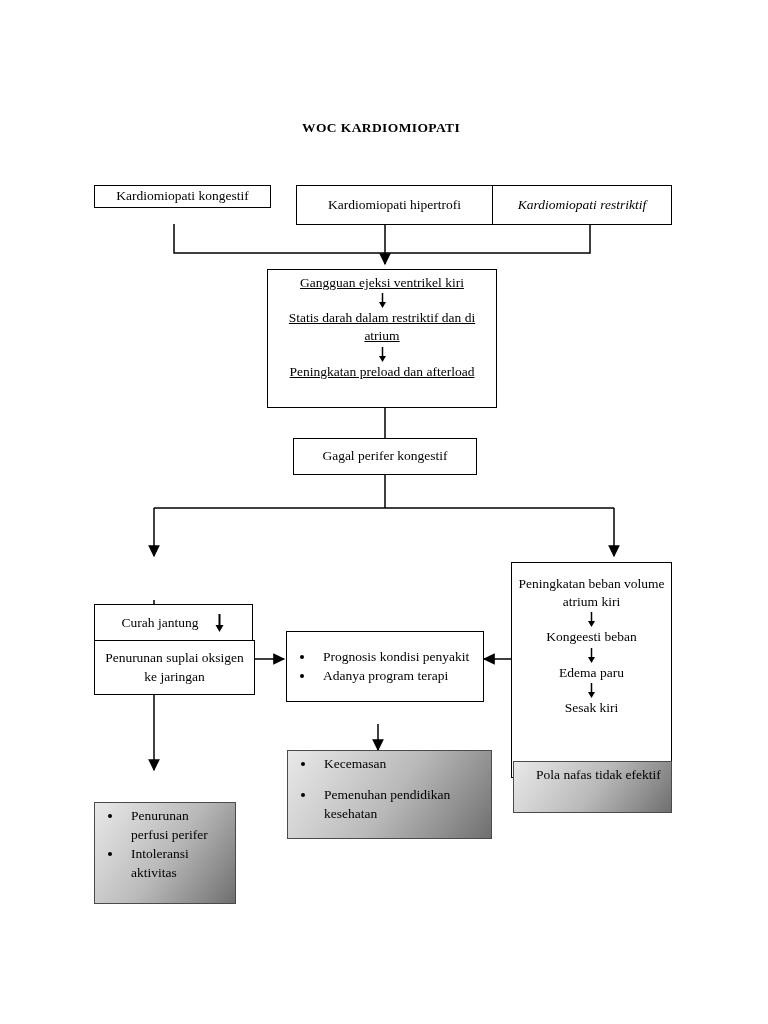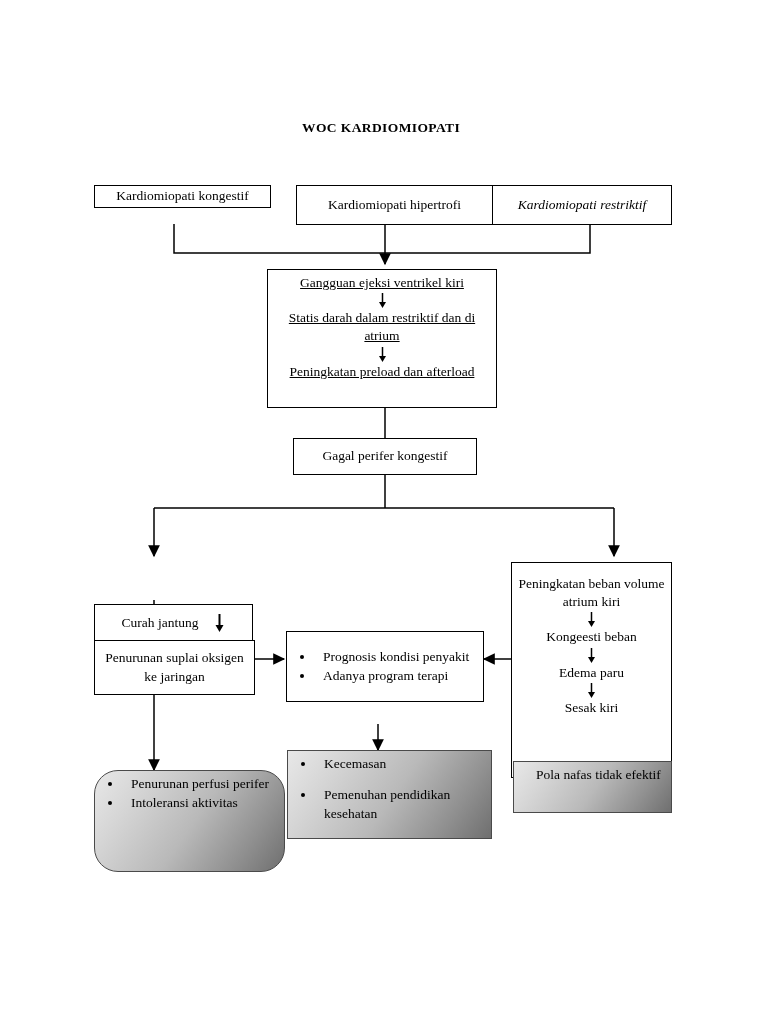--- a/index.html
+++ b/index.html
@@ -187,21 +187,21 @@
       <path d="M1,9 L4.5,15 L8,9 Z" fill="#000"></path>
     </svg>
     <span class="line">Edema paru</span>
     <svg class="inner-arrow" viewBox="0 0 9 15">
       <path d="M4.5,0 L4.5,10" stroke="#000" stroke-width="1.5" fill="none"></path>
       <path d="M1,9 L4.5,15 L8,9 Z" fill="#000"></path>
     </svg>
     <span class="line">Sesak kiri</span>
   </div>
 
-  <div class="node shaded" style="left:94px; top:770px; width:191px; height:102px;border-radius:24px;">
+  <div class="node shaded" style="left:94px; top:802px; width:142px; height:102px;">
     <ul class="bullets">
       <li>Penurunan perfusi perifer</li>
       <li>Intoleransi aktivitas</li>
     </ul>
   </div>
 
   <div class="node shaded" style="left:287px; top:750px; width:205px; height:89px;">
     <ul class="bullets spaced">
       <li>Kecemasan</li>
       <li>Pemenuhan pendidikan kesehatan</li>

